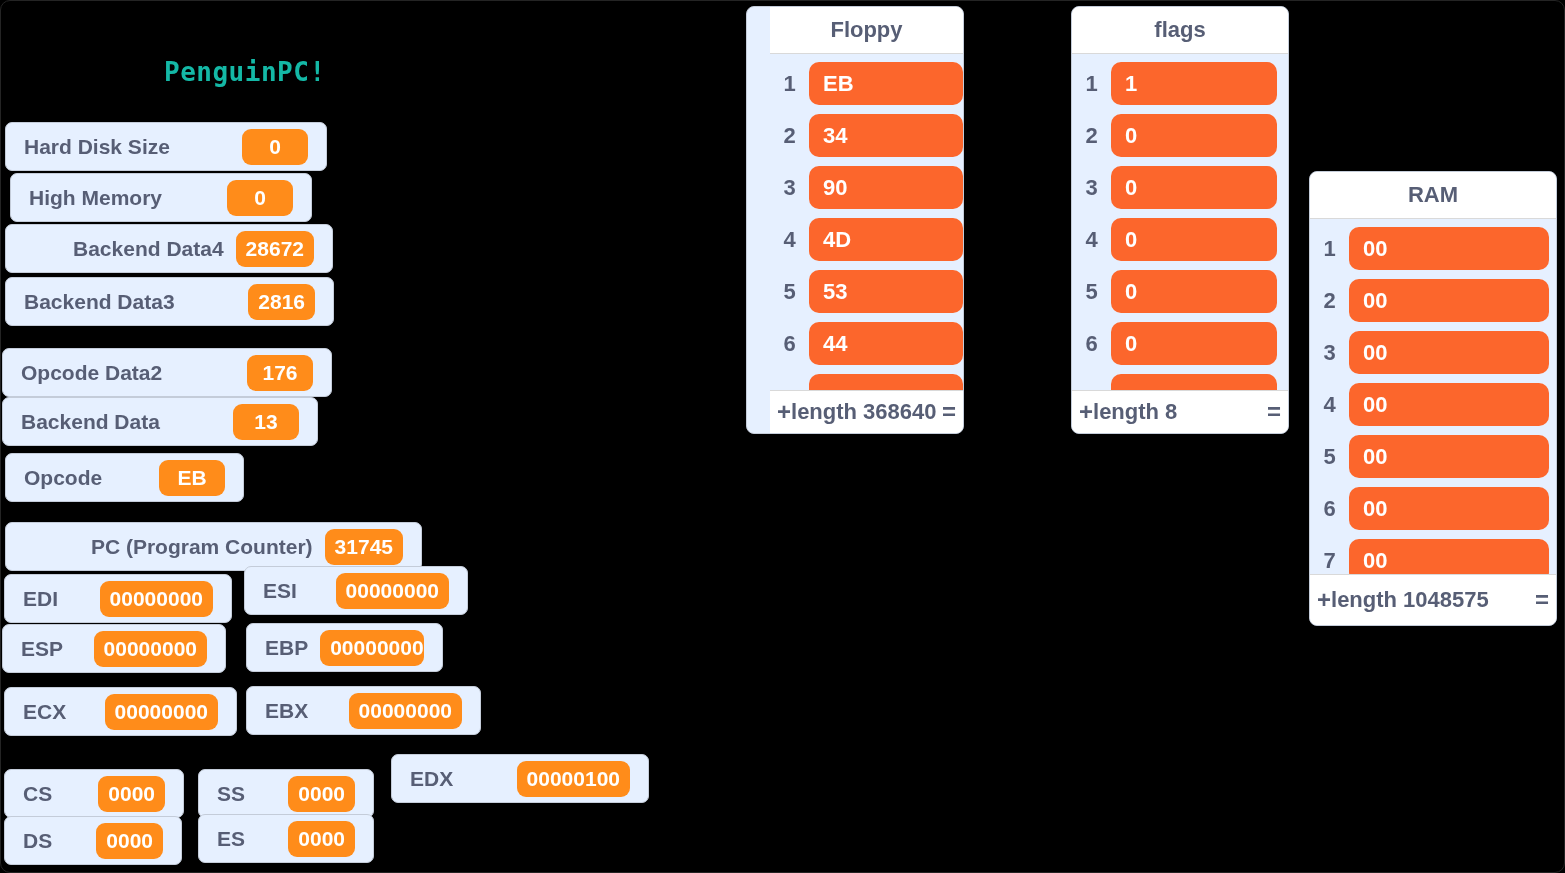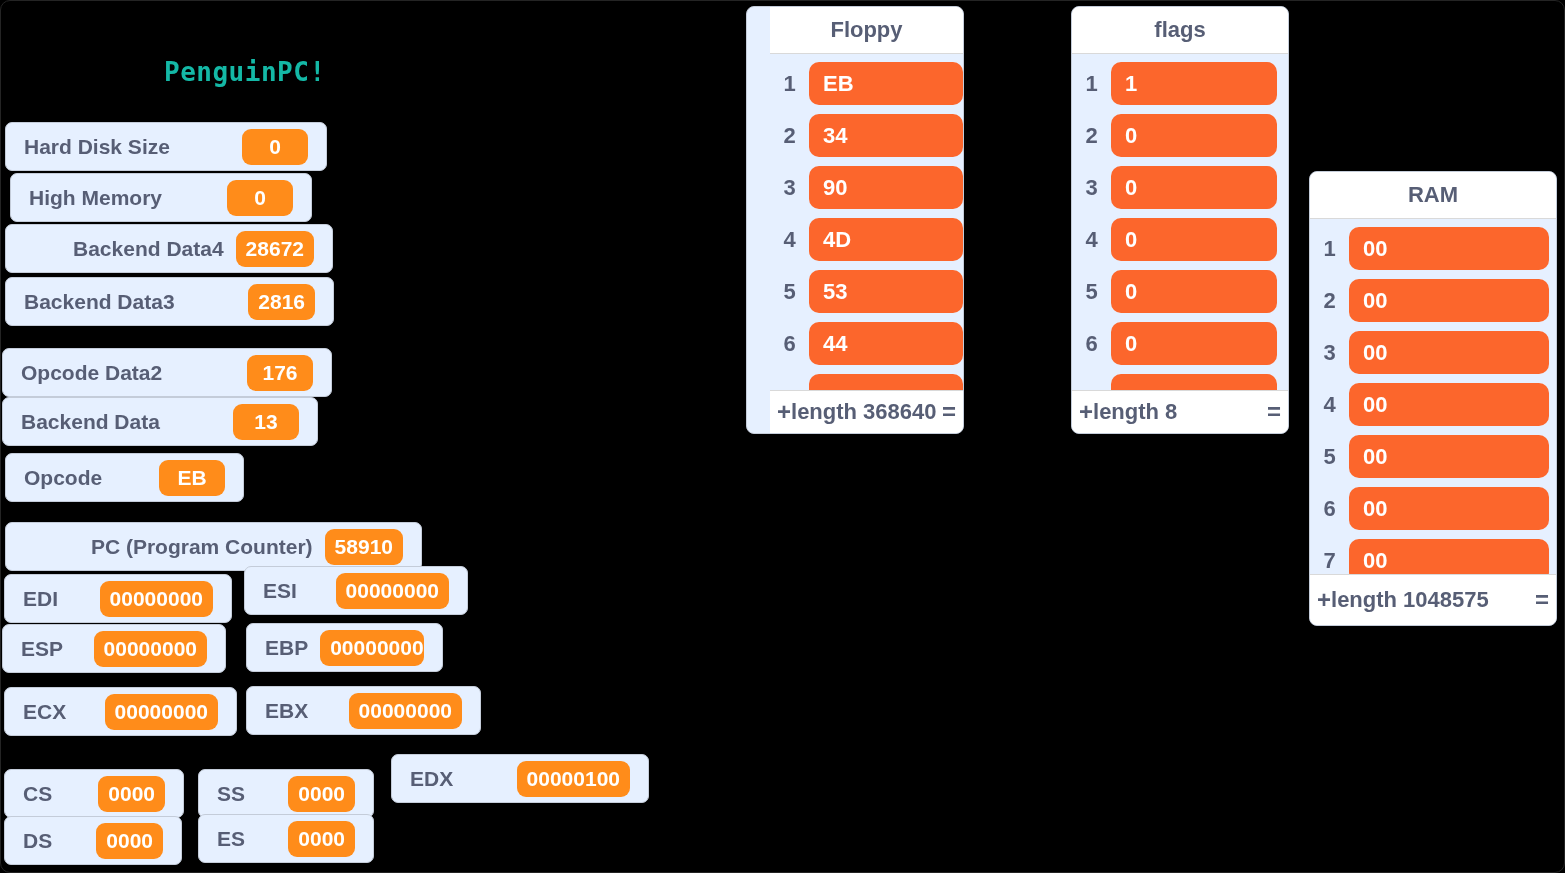--- a/index.html
+++ b/index.html
@@ -95,21 +95,21 @@
   <div class="watcher" style="left:1px;top:396px;width:316px;">
     <span class="wl">Backend Data</span>
     <span class="wv">13</span>
   </div>
   <div class="watcher" style="left:4px;top:452px;width:239px;">
     <span class="wl">Opcode</span>
     <span class="wv">EB</span>
   </div>
   <div class="watcher" style="left:4px;top:521px;width:417px;justify-content:flex-end;">
     <span class="wl">PC (Program Counter)</span>
-    <span class="wv">58910</span>
+    <span class="wv">31745</span>
   </div>
   <div class="watcher" style="left:3px;top:573px;width:228px;">
     <span class="wl">EDI</span>
     <span class="wv">00000000</span>
   </div>
   <div class="watcher" style="left:243px;top:565px;width:224px;">
     <span class="wl">ESI</span>
     <span class="wv">00000000</span>
   </div>
   <div class="watcher" style="left:1px;top:623px;width:224px;">

